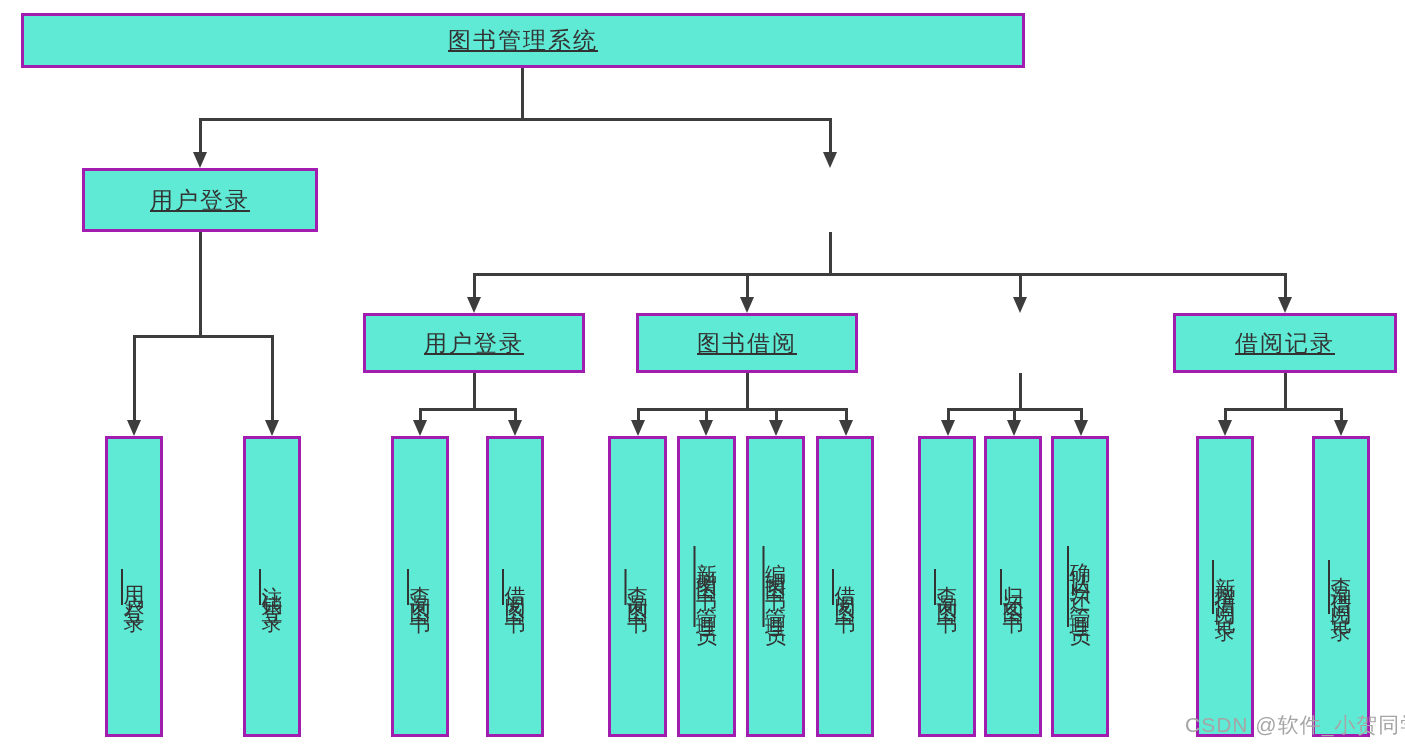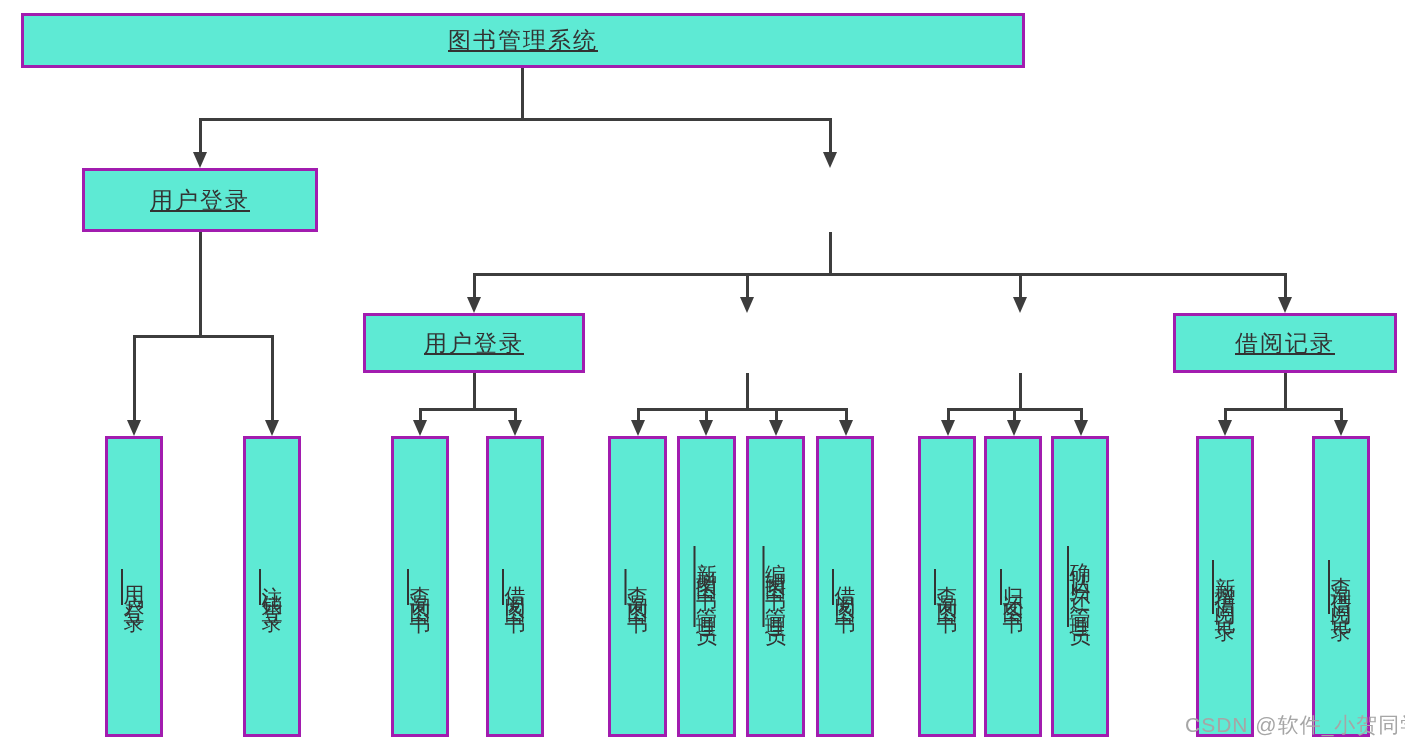--- a/index.html
+++ b/index.html
@@ -61,20 +61,23 @@
   <div class="vline" style="left:746px;top:273px;height:26px;"></div>
   <div class="vline" style="left:1019px;top:273px;height:26px;"></div>
   <div class="vline" style="left:1284px;top:273px;height:26px;"></div>
   <div class="arrow" style="left:467px;top:297px;"></div>
   <div class="arrow" style="left:740px;top:297px;"></div>
   <div class="arrow" style="left:1013px;top:297px;"></div>
   <div class="arrow" style="left:1278px;top:297px;"></div>
 
   <div class="box" style="left:363px;top:313px;width:222px;height:60px;">
     <span class="hlabel">用户登录</span>
+  </div>
+  <div class="box" style="left:636px;top:313px;width:222px;height:60px;">
+    <span class="hlabel">图书借阅</span>
   </div>
   <div class="box" style="left:1173px;top:313px;width:224px;height:60px;">
     <span class="hlabel">借阅记录</span>
   </div>
 
   <div class="vline" style="left:473px;top:373px;height:37px;"></div>
   <div class="hline" style="left:419px;top:408px;width:98px;"></div>
   <div class="vline" style="left:419px;top:408px;height:14px;"></div>
   <div class="vline" style="left:514px;top:408px;height:14px;"></div>
   <div class="arrow" style="left:413px;top:420px;"></div>

